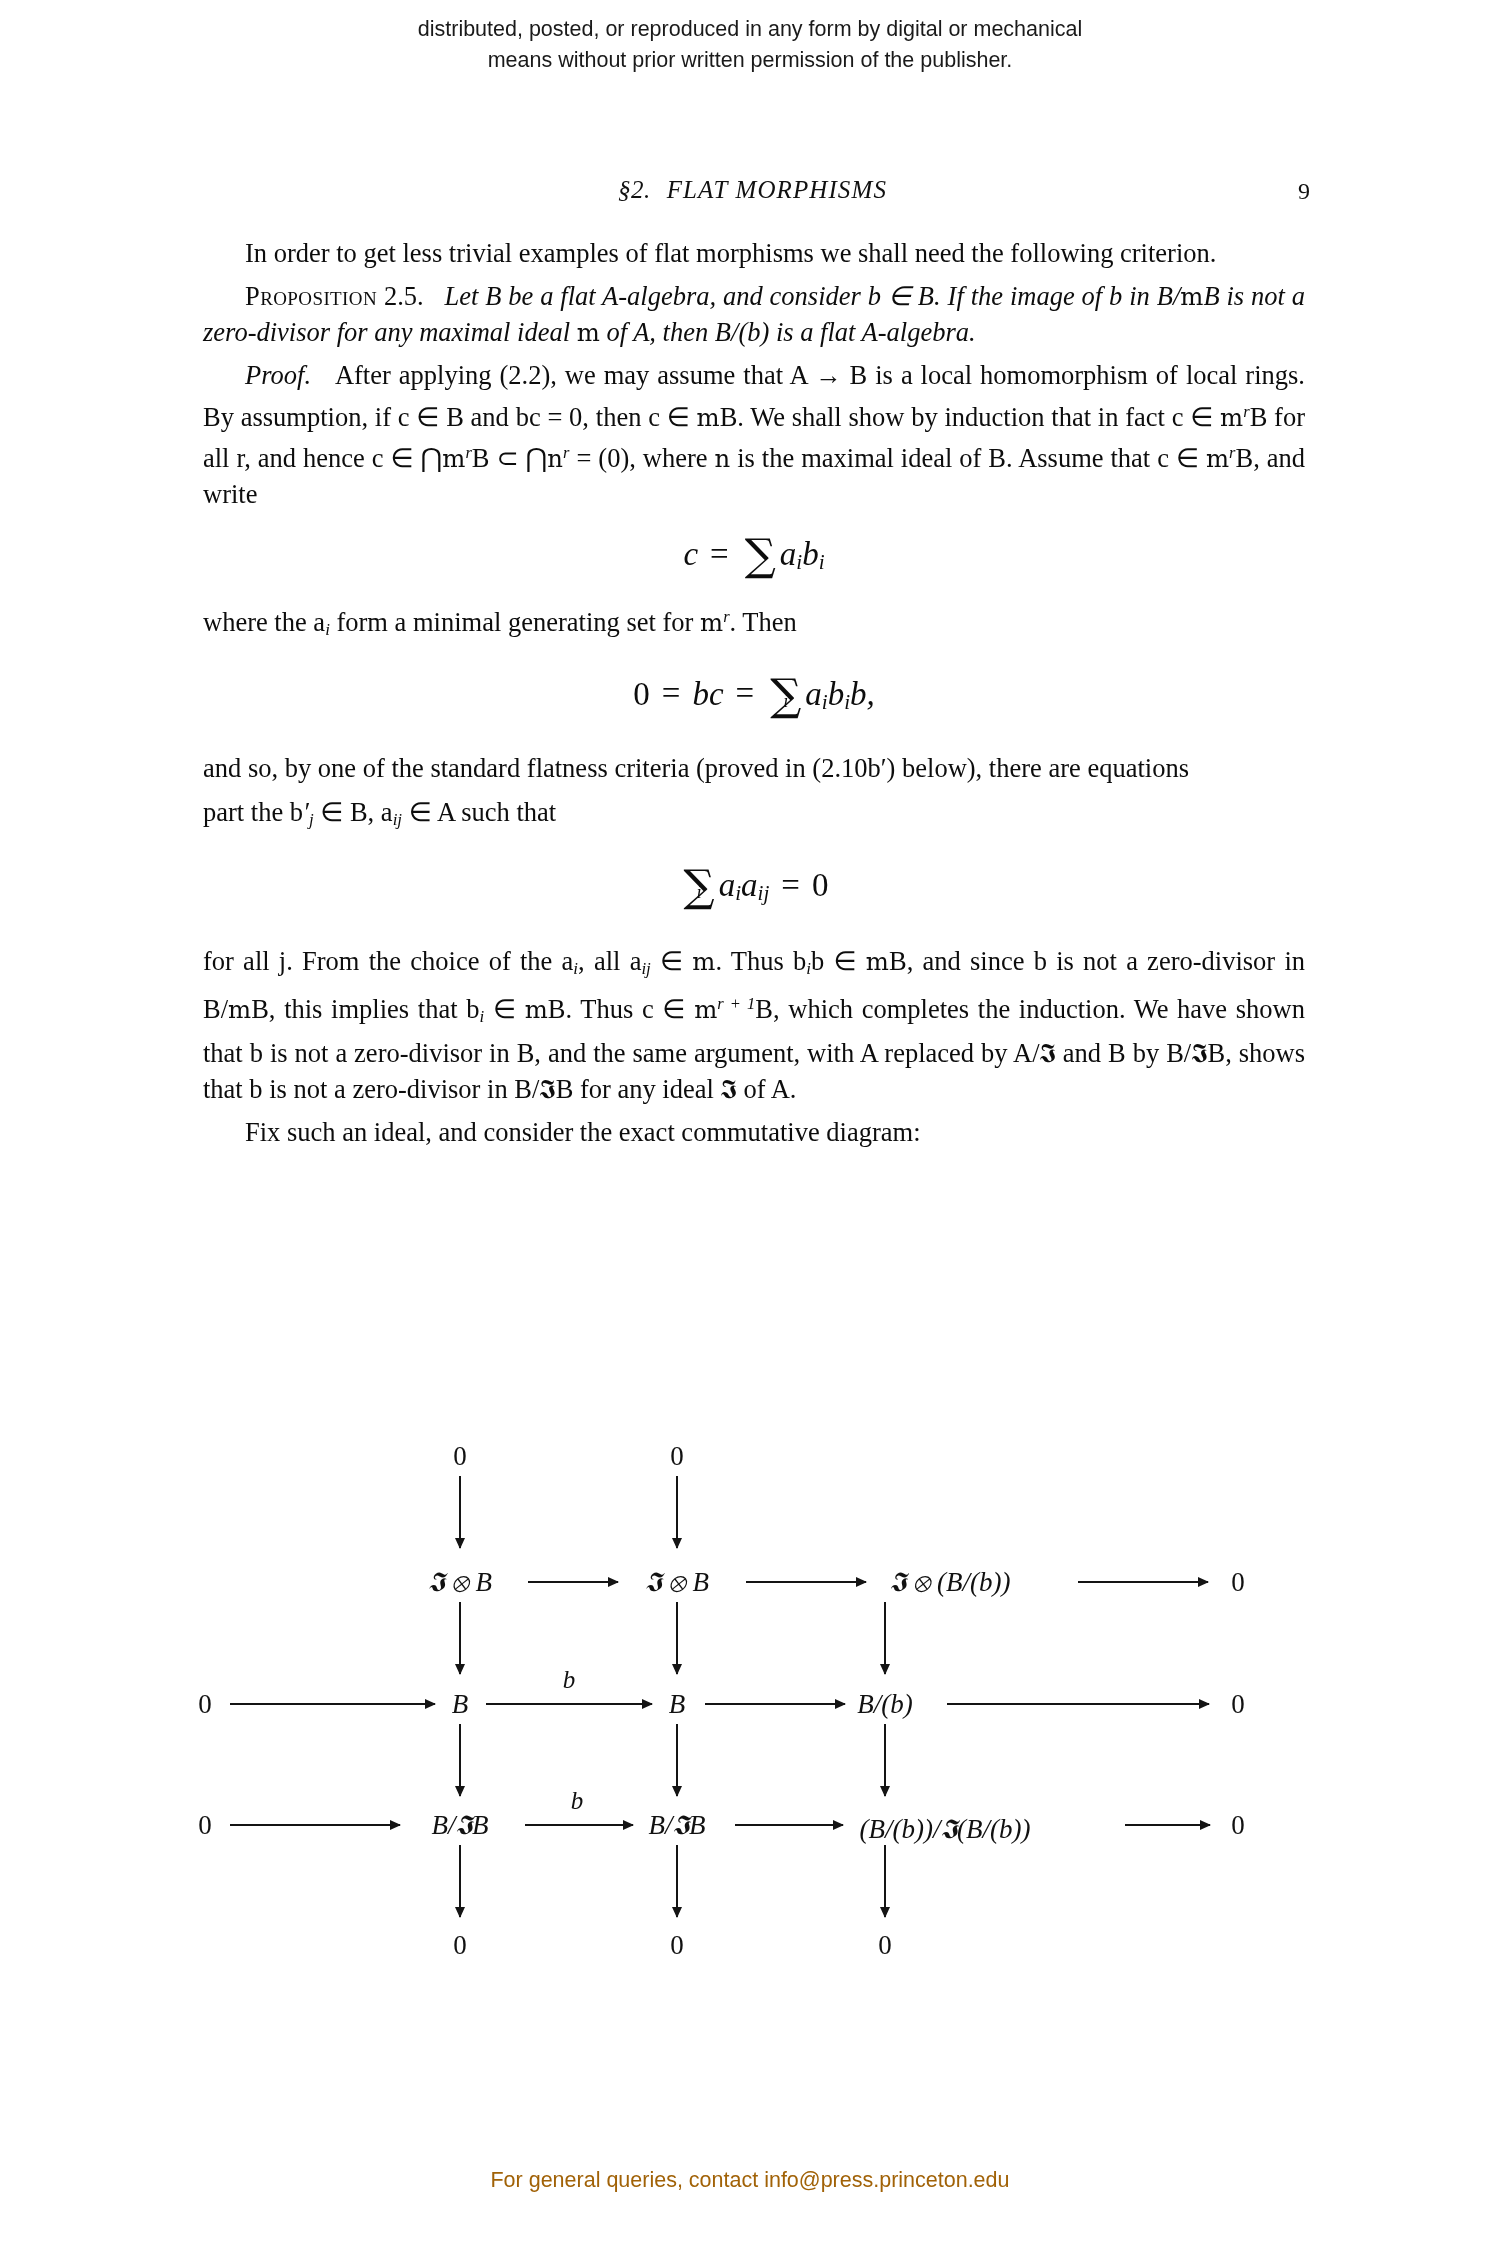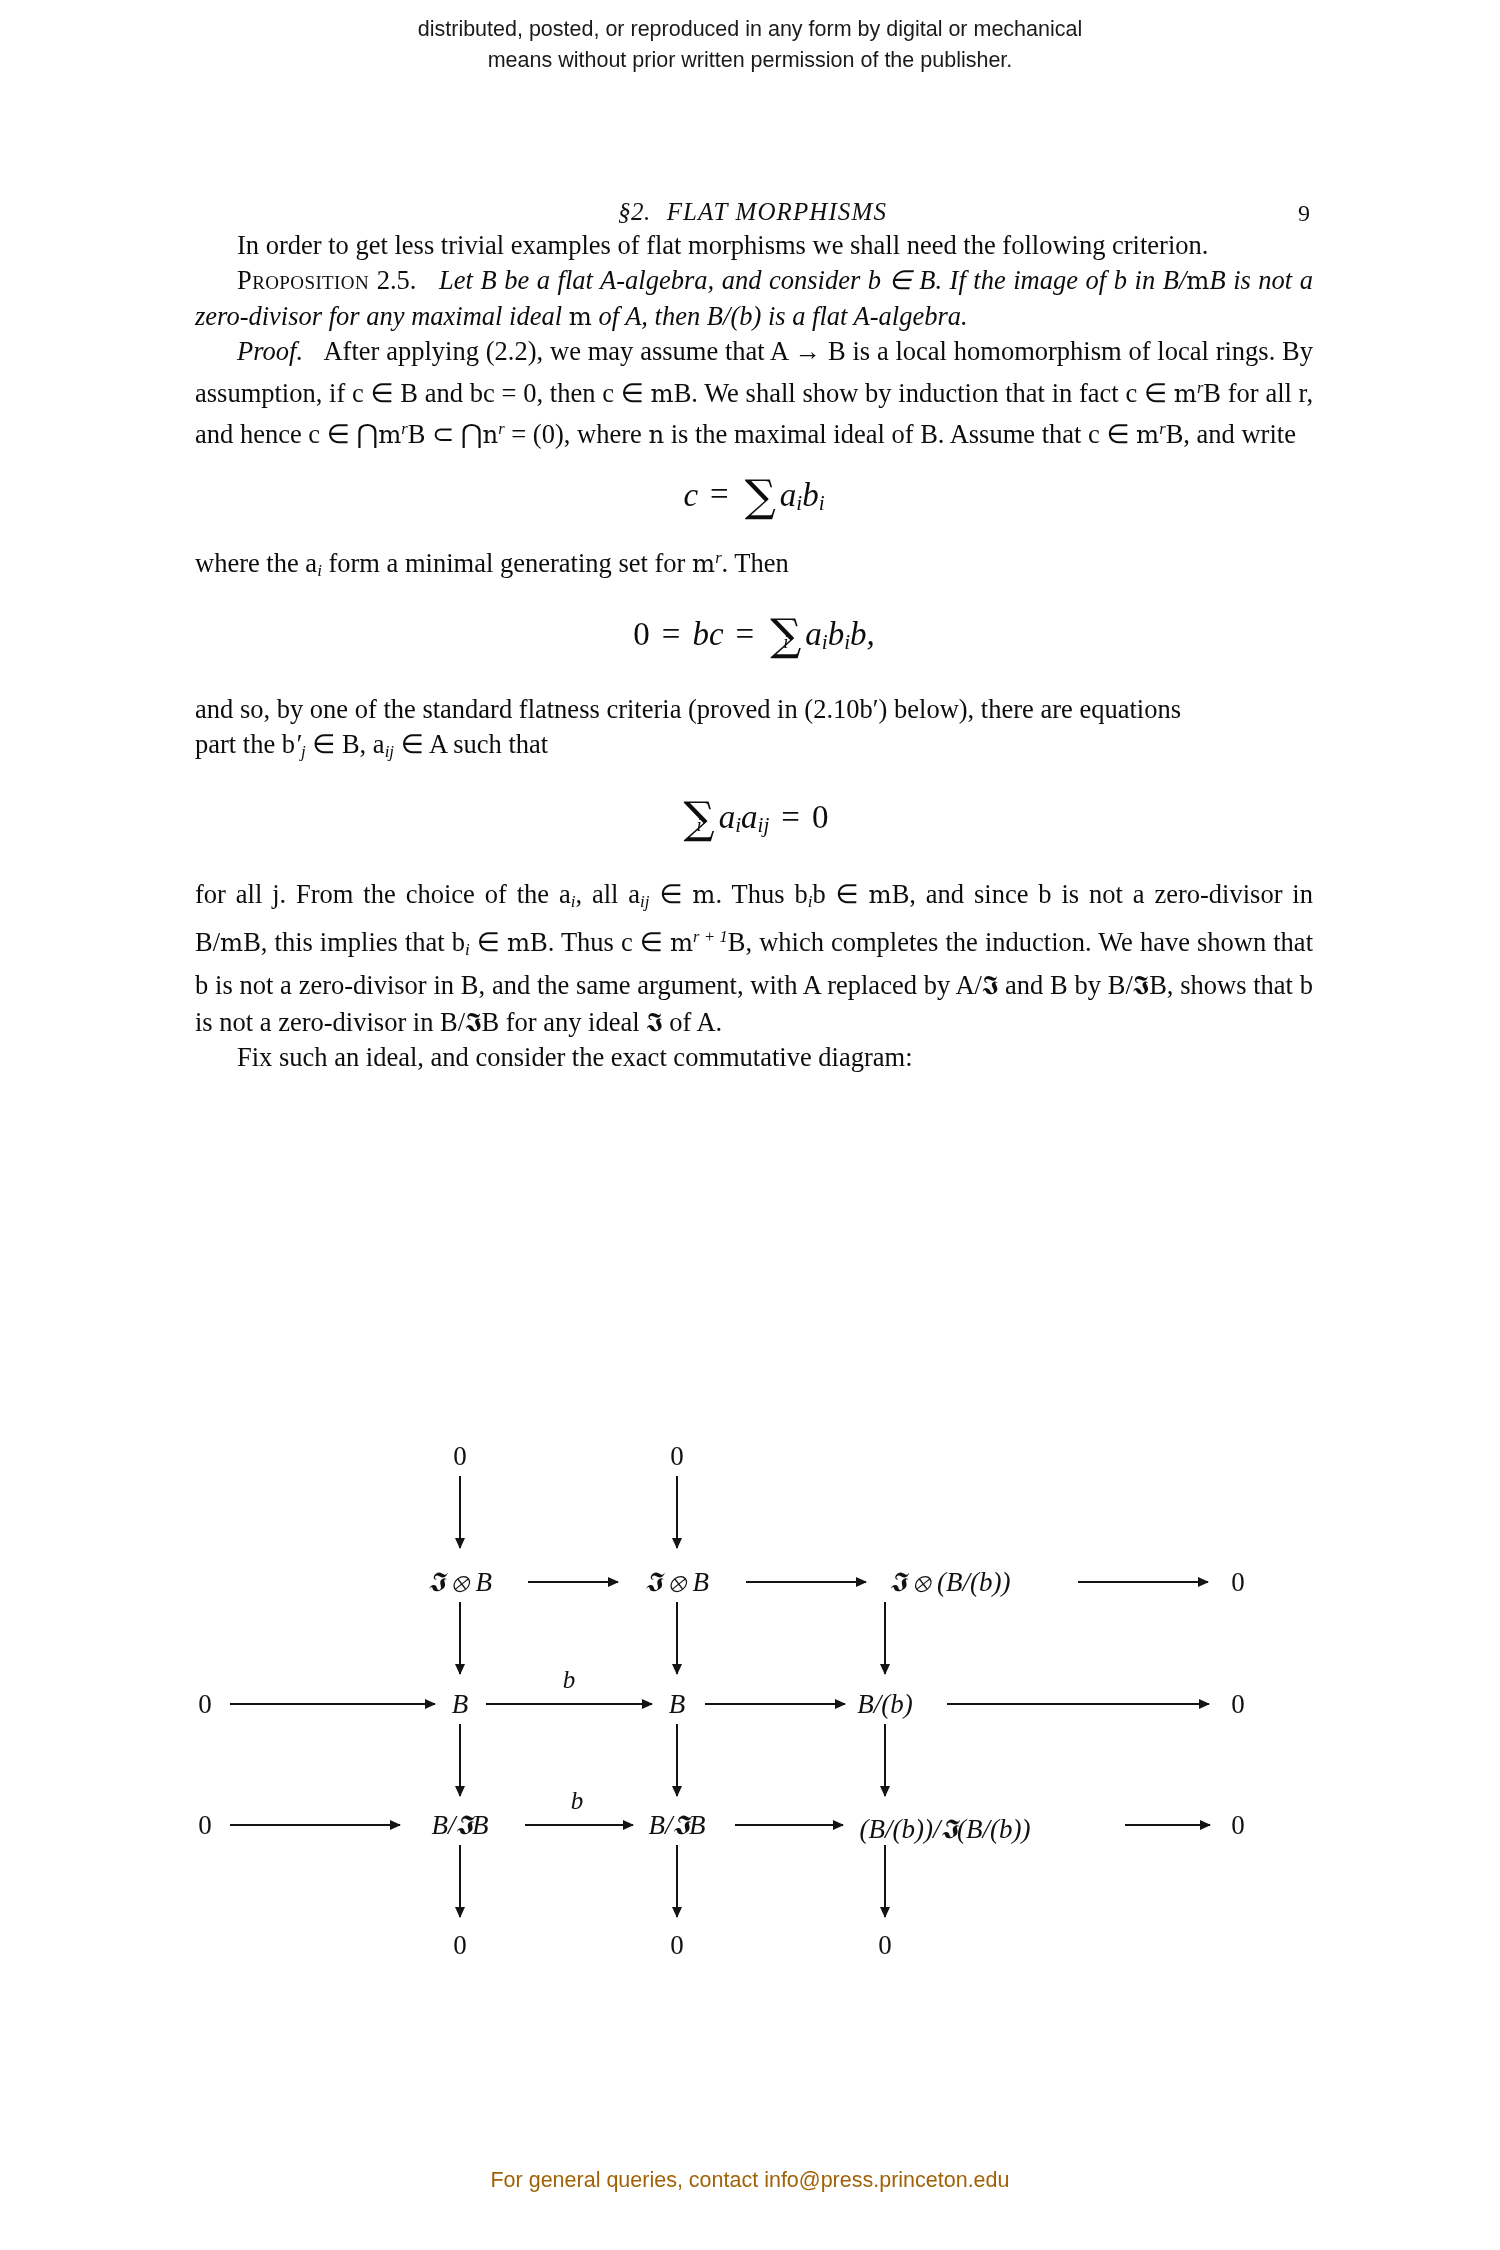--- a/index.html
+++ b/index.html
@@ -35,21 +35,20 @@
   }
   .copyright div { white-space: nowrap; }
 
   
   .runhead {
     position: absolute;
     top: 176px;
     left: 195px;
     width: 1115px;
     height: 34px;
-    margin-top: 22px;
   }
   .runhead-title {
     position: absolute;
     left: 0;
     width: 100%;
     text-align: center;
     font-style: italic;
     font-size: 25px;
     letter-spacing: 1.1px;
   }
@@ -66,21 +65,21 @@
   .body {
     position: absolute;
     top: 228px;
     left: 195px;
     width: 1118px;
     font-size: 26.5px;
     line-height: 35.4px;
     text-align: justify;
     color: #0d0d0d;
   }
-  .para { margin: 0; text-indent: 0; }
+  .para { margin: 8px; text-indent: 0; }
   .para + .para { margin-top: 0px; }
   .indent { text-indent: 42px; }
 
   i, .it { font-style: italic; }
   .sc {
     font-variant: small-caps;
     font-style: normal;
     letter-spacing: 0.4px;
   }
   .goth {

